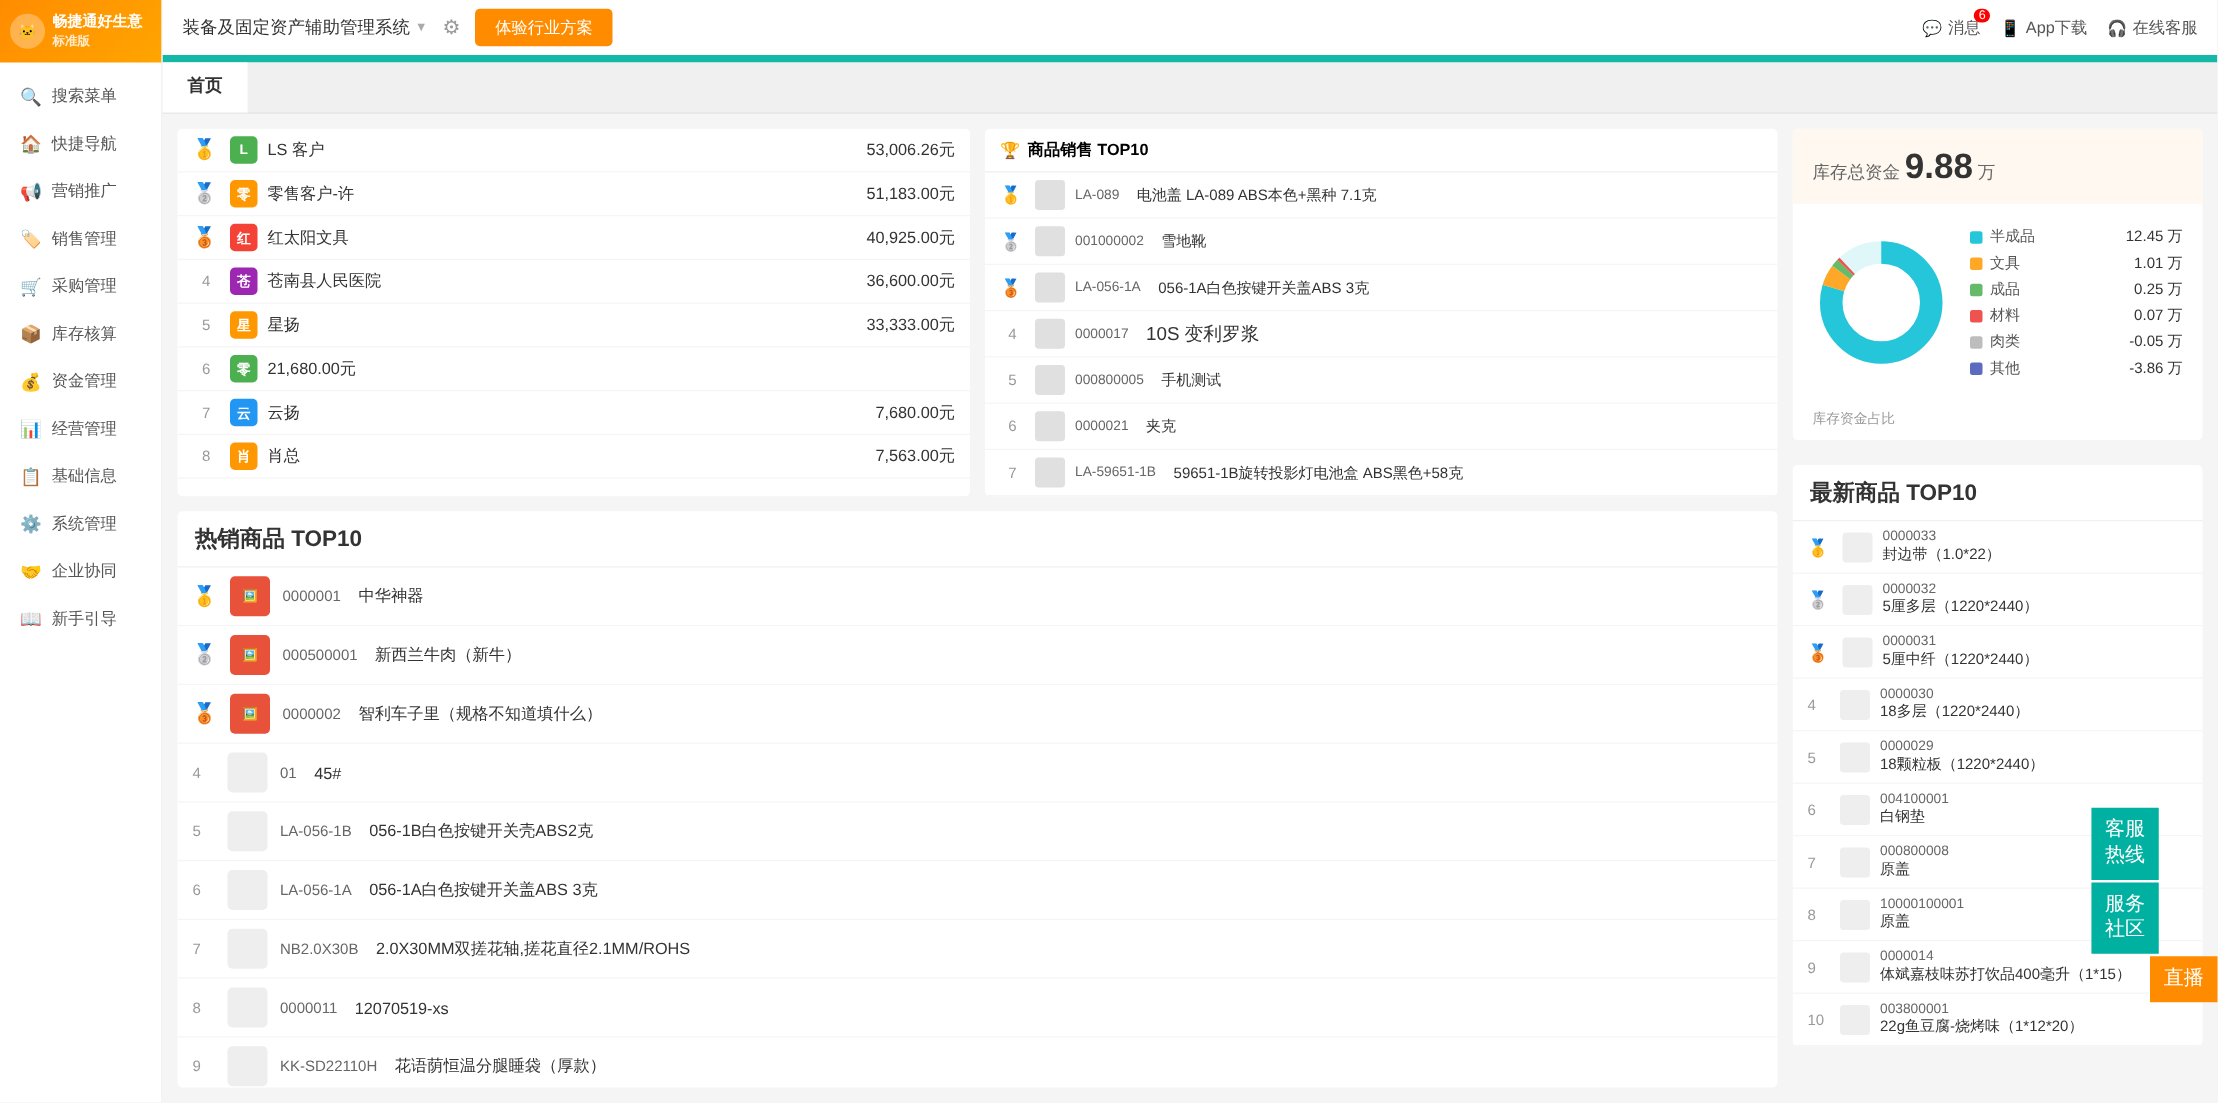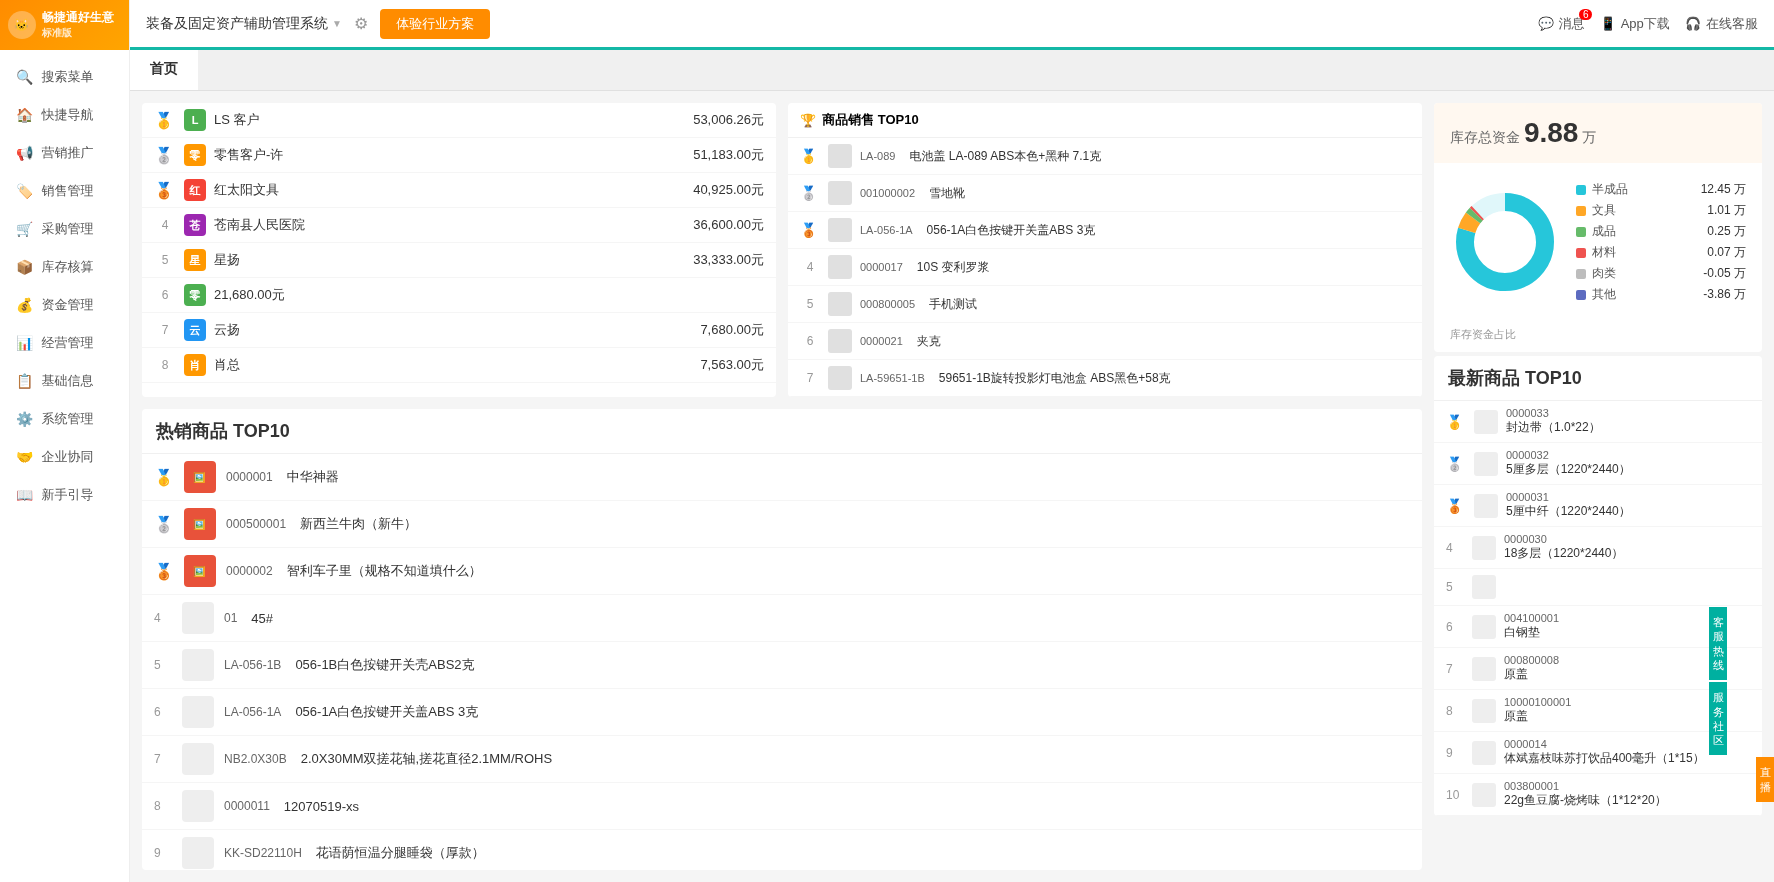--- a/index.html
+++ b/index.html
@@ -47,21 +47,21 @@
     
     .main { flex: 1; display: flex; flex-direction: column; overflow: hidden; }
 
     
     .header {
       background: #fff;
       height: 50px;
       display: flex;
       align-items: center;
       padding: 0 16px;
-      border-bottom: 3px solid #14b8a6;
+      border-bottom: 6px solid #14b8a6;
       gap: 12px;
     }
     .header-dropdown {
       display: flex; align-items: center; gap: 4px; cursor: pointer;
       font-size: 14px; color: #333;
     }
     .header-dropdown .chevron { font-size: 10px; color: #aaa; }
     .header-gear { cursor: pointer; color: #999; font-size: 16px; }
     .header-btn {
       background: #ff8c00;
@@ -178,21 +178,21 @@
     }
     .product-code { font-size: 12px; color: #666; margin-right: 4px; }
     .product-name { font-size: 13px; color: #333; }
 
     
     .right-panel {
       width: 340px;
       flex-shrink: 0;
       display: flex;
       flex-direction: column;
-      gap: 4px;
+      gap: 20px;
       overflow-y: auto;
       padding: 12px 12px 12px 0;
     }
 
     .right-card {
       background: #fff;
       border-radius: 4px;
       overflow: hidden;
     }
 
@@ -260,24 +260,24 @@
     
     .float-btns {
       position: fixed;
       right: 0;
       bottom: 80px;
       display: flex;
       flex-direction: column;
       gap: 2px;
     }
     .float-btn {
-      width: 18px;
+      width: 54px;
       background: #00b0a0;
       color: #fff;
-      font-size: 11px;
+      font-size: 16px;
       text-align: center;
       padding: 8px 4px;
       cursor: pointer;
       line-height: 1.3;
     }
     .float-btn:nth-child(3) { background: #ff8c00; }
     .float-btn:nth-child(4) { background: #00b0a0; }
 
     ::-webkit-scrollbar { width: 4px; height: 4px; }
     ::-webkit-scrollbar-track { background: #f1f1f1; }
@@ -454,21 +454,21 @@
               <div class="rank-row">
     <span style="font-size:14px;width:20px;">🥉</span>
     <span style="width:24px;height:24px;background:#e0e0e0;border-radius:3px;display:flex;align-items:center;justify-content:center;font-size:9px;color:#aaa;flex-shrink:0;"></span>
     <span style="font-size:11px;color:#666;margin-right:6px;">LA-056-1A</span>
     <span style="font-size:12px;color:#333;">056-1A白色按键开关盖ABS 3克</span>
   </div>
               <div class="rank-row">
     <span style="width:20px;text-align:center;font-size:12px;color:#999;">4</span>
     <span style="width:24px;height:24px;background:#e0e0e0;border-radius:3px;display:flex;align-items:center;justify-content:center;font-size:9px;color:#aaa;flex-shrink:0;"></span>
     <span style="font-size:11px;color:#666;margin-right:6px;">0000017</span>
-    <span style="font-size:12px;color:#333;">10S 变利罗浆</span>
+    <span style="font-size:15px;color:#333;">10S 变利罗浆</span>
   </div>
               <div class="rank-row">
     <span style="width:20px;text-align:center;font-size:12px;color:#999;">5</span>
     <span style="width:24px;height:24px;background:#e0e0e0;border-radius:3px;display:flex;align-items:center;justify-content:center;font-size:9px;color:#aaa;flex-shrink:0;"></span>
     <span style="font-size:11px;color:#666;margin-right:6px;">000800005</span>
     <span style="font-size:12px;color:#333;">手机测试</span>
   </div>
               <div class="rank-row">
     <span style="width:20px;text-align:center;font-size:12px;color:#999;">6</span>
     <span style="width:24px;height:24px;background:#e0e0e0;border-radius:3px;display:flex;align-items:center;justify-content:center;font-size:9px;color:#aaa;flex-shrink:0;"></span>
@@ -641,20 +641,24 @@
     <span class="new-product-num">4</span>
     <div class="new-product-icon"></div>
     <div class="new-product-info">
       <div class="new-product-code">0000030</div>
       <div class="new-product-name">18多层（1220*2440）</div>
     </div>
   </div>
             <div class="new-product-row">
     <span class="new-product-num">5</span>
     <div class="new-product-icon"></div>
+    <div class="new-product-info">
+      <div class="new-product-code">0000029</div>
+      <div class="new-product-name">18颗粒板（1220*2440）</div>
+    </div>
   </div>
             <div class="new-product-row">
     <span class="new-product-num">6</span>
     <div class="new-product-icon"></div>
     <div class="new-product-info">
       <div class="new-product-code">004100001</div>
       <div class="new-product-name">白钢垫</div>
     </div>
   </div>
             <div class="new-product-row">

